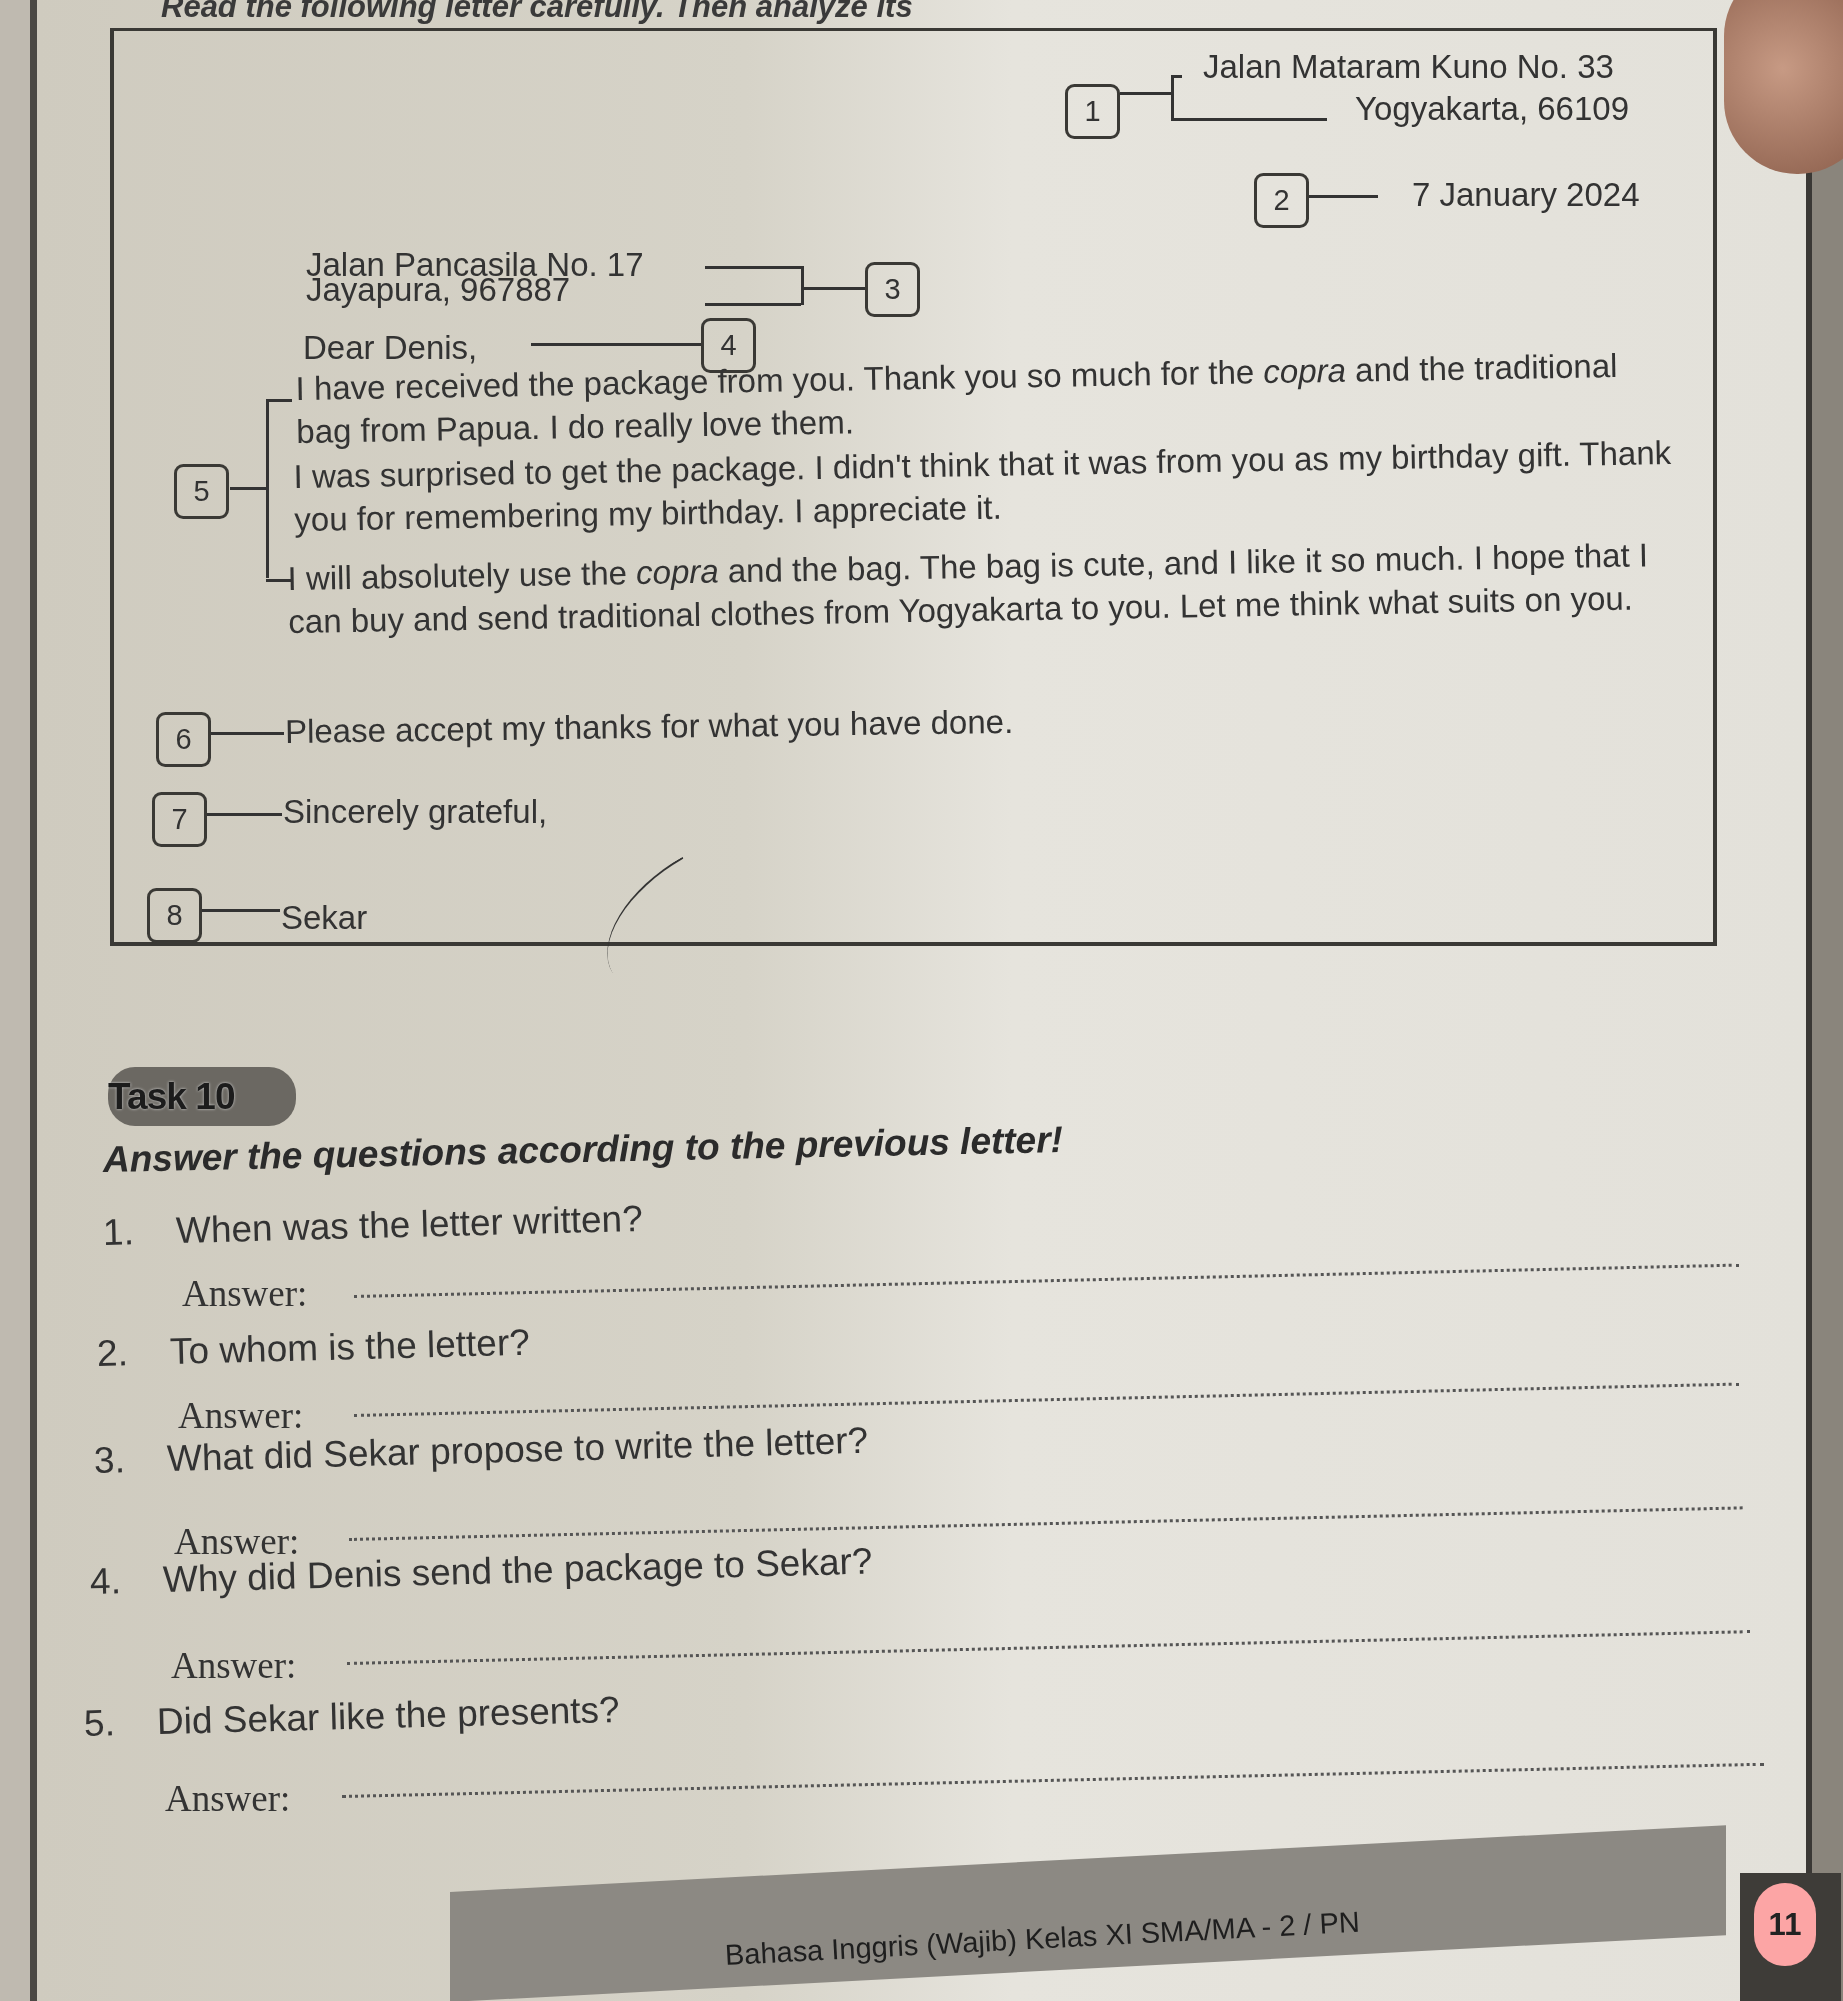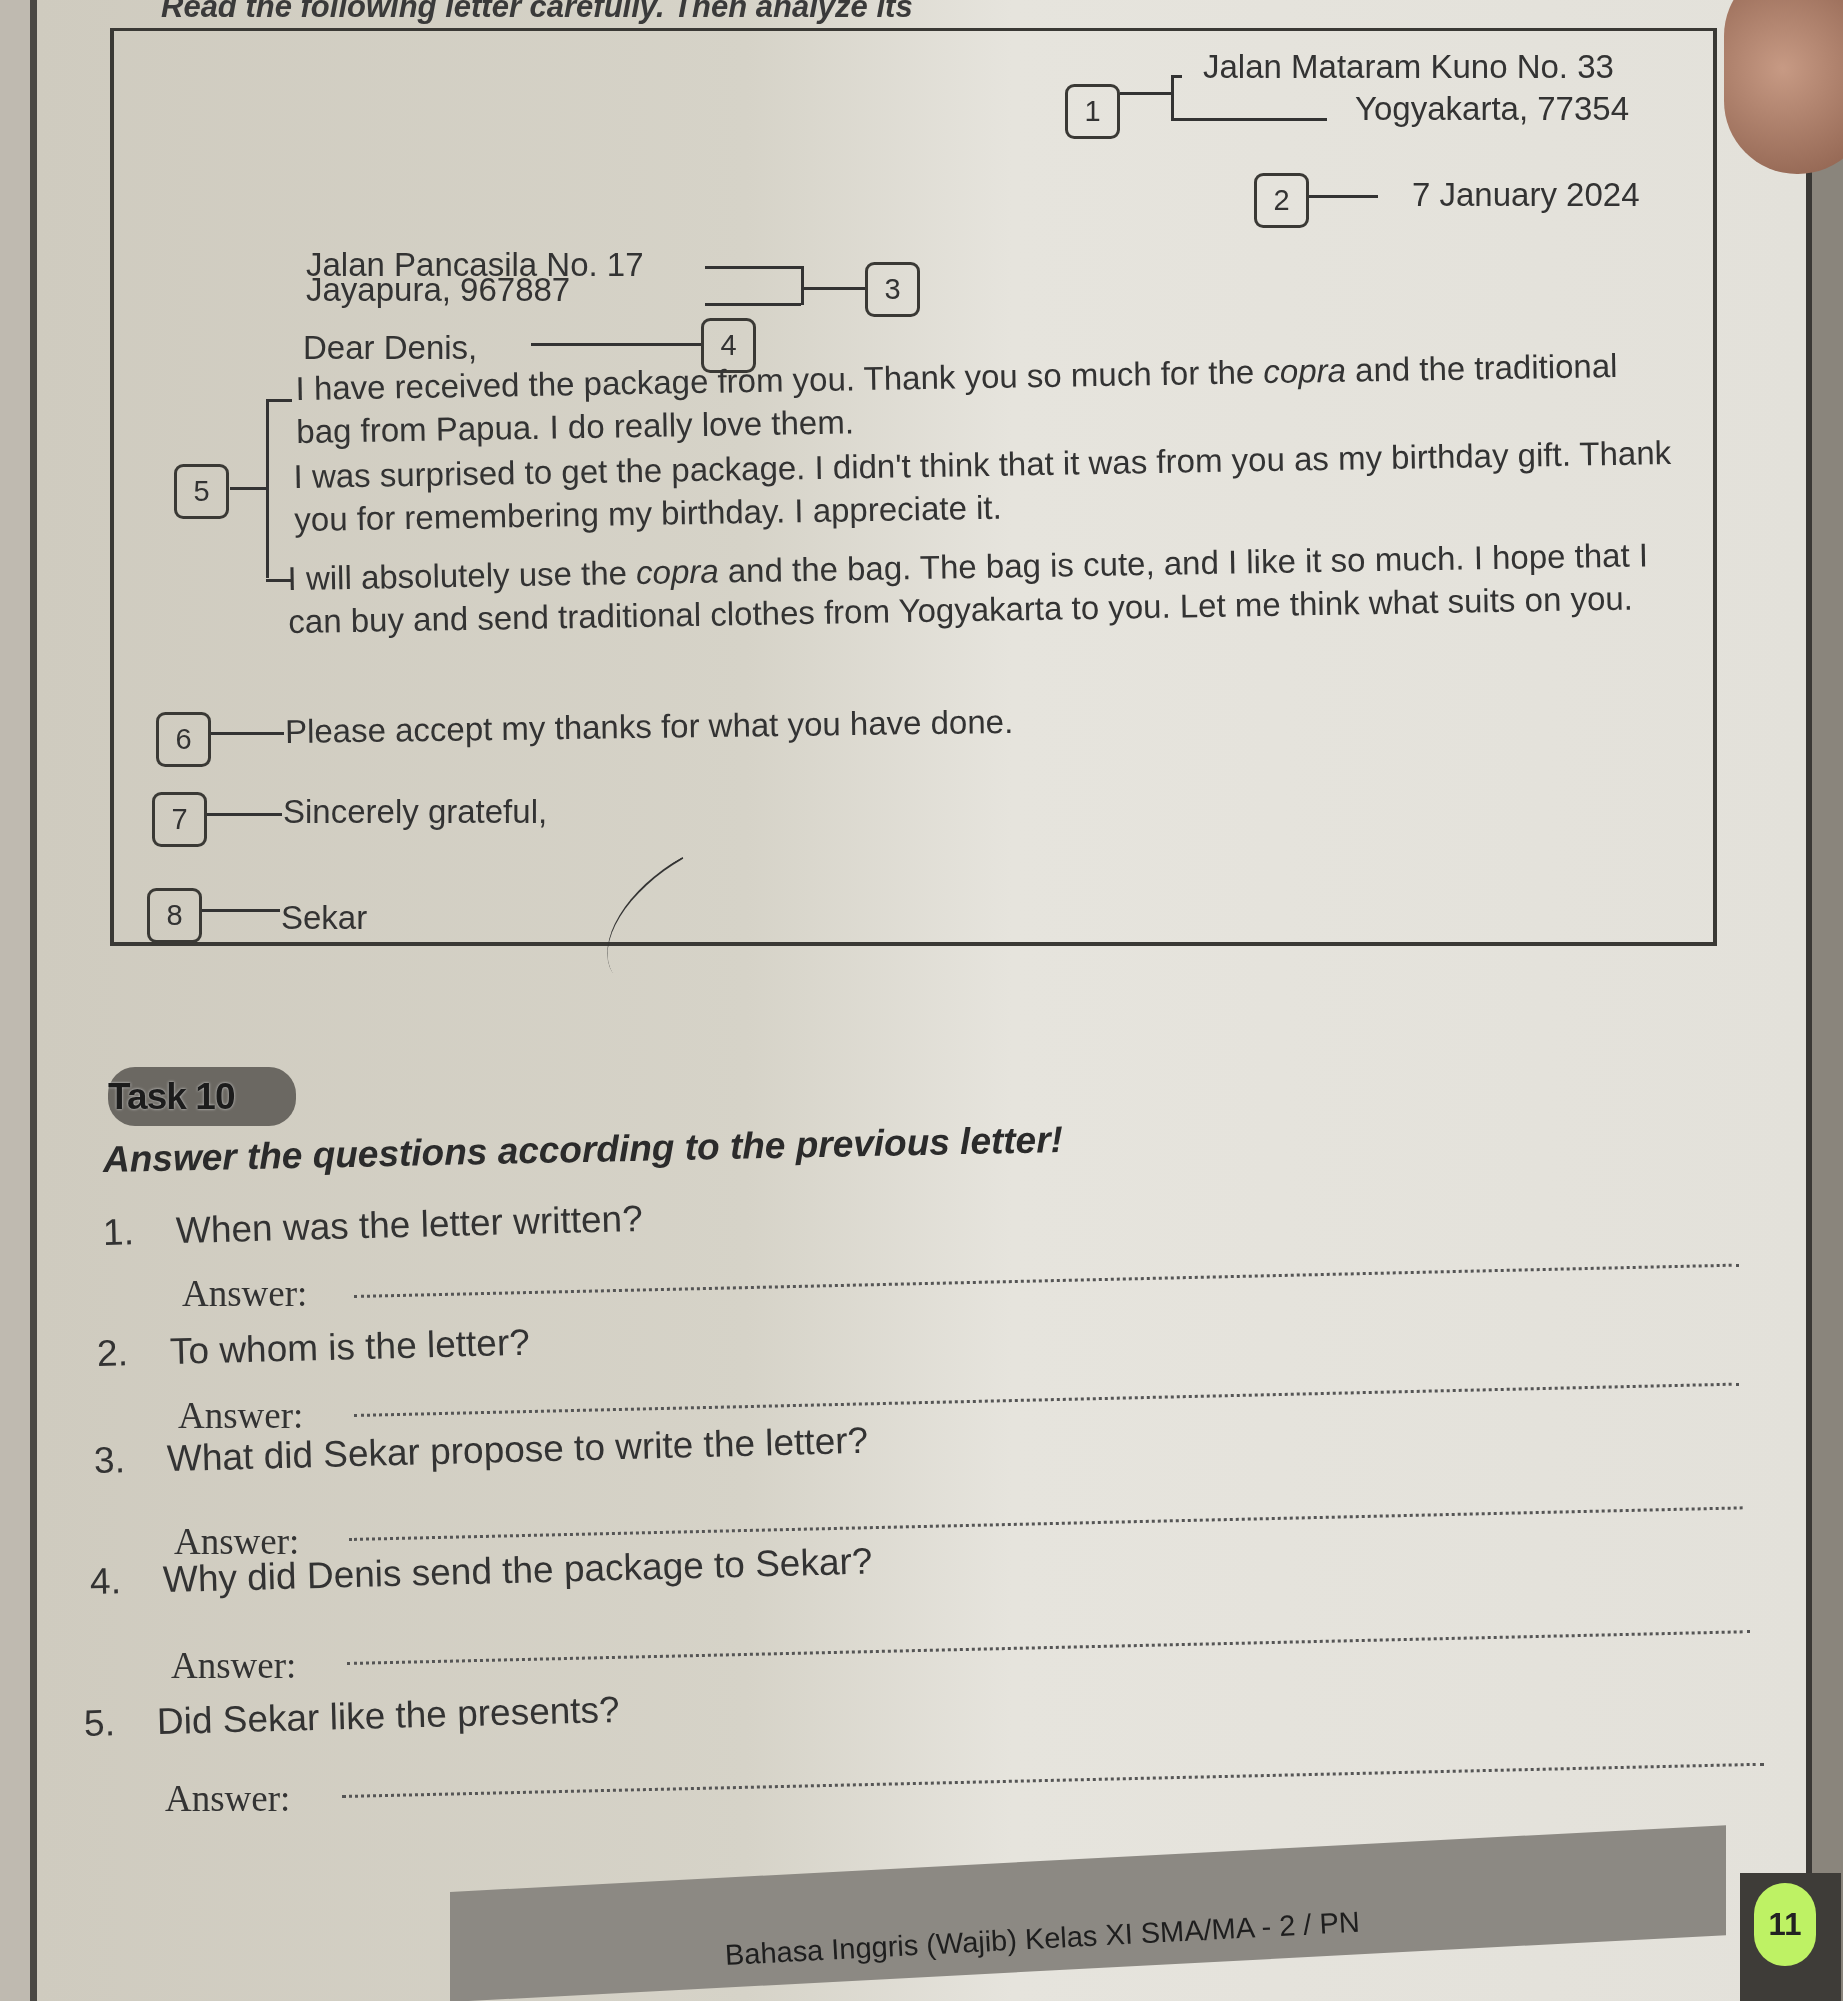--- a/index.html
+++ b/index.html
@@ -48,21 +48,21 @@
   .ans-label { position: absolute; font-size: 37px; color: #333; font-family: Liberation Serif, serif; }
   .dots { position: absolute; height: 0; border-top: 3.7px dotted #555; transform-origin: left; }
 
   .footer-band {
     position: absolute; left: 450px; top: 1892px; width: 1276px; height: 110px;
     background: #8c8983; transform: skewY(-3deg); transform-origin: left;
   }
   .footer-text { position: absolute; left: 725px; top: 1939px; font-size: 29px; color: #1e1e1e; transform: rotate(-3deg); transform-origin: left; white-space: nowrap; }
   .page-tab { position: absolute; left: 1740px; top: 1873px; width: 101px; height: 129px; background: #3e3c38; }
   .page-num {
-    position: absolute; left: 1754px; top: 1883px; width: 62px; height: 83px; border-radius: 31px; background: #bef264;
+    position: absolute; left: 1754px; top: 1883px; width: 62px; height: 83px; border-radius: 31px; background: #fca5a5;
     display: flex; align-items: center; justify-content: center; font-size: 31px; font-weight: bold; color: #222;
   }
   .signature { position: absolute; left: 588px; top: 882px; width: 119px; height: 64px; border-top: 2.8px solid #333; border-radius: 100% 0 0 0; transform: rotate(-30deg); }
 </style>
 </head>
 <body>
 
 <div class="left-strip"></div>
 <div class="page"></div>
 <div class="right-edge"></div>
@@ -71,21 +71,21 @@
 <div class="instruction">Read the following letter carefully. Then analyze its</div>
 
 <div class="letter-box"></div>
 
 <div class="callout" style="left:1065px;top:84px;">1</div>
 <div class="line" style="left:1120px;top:92px;width:51px;"></div>
 <div class="vline" style="left:1171px;top:75px;height:44px;"></div>
 <div class="line" style="left:1171px;top:75px;width:11px;"></div>
 <div class="line" style="left:1171px;top:118px;width:156px;"></div>
 <div class="txt" style="left:1203px;top:48px;">Jalan Mataram Kuno No. 33</div>
-<div class="txt" style="left:1355px;top:90px;">Yogyakarta, 77354</div>
+<div class="txt" style="left:1355px;top:90px;">Yogyakarta, 66109</div>
 
 <div class="callout" style="left:1254px;top:173px;">2</div>
 <div class="line" style="left:1309px;top:195px;width:69px;"></div>
 <div class="txt" style="left:1412px;top:176px;">7 January 2024</div>
 
 <div class="txt" style="left:306px;top:246px;">Jalan Pancasila No. 17</div>
 <div class="txt" style="left:306px;top:271px;">Jayapura, 967887</div>
 <div class="line" style="left:705px;top:266px;width:96px;"></div>
 <div class="line" style="left:705px;top:303px;width:96px;"></div>
 <div class="vline" style="left:801px;top:266px;height:39px;"></div>

